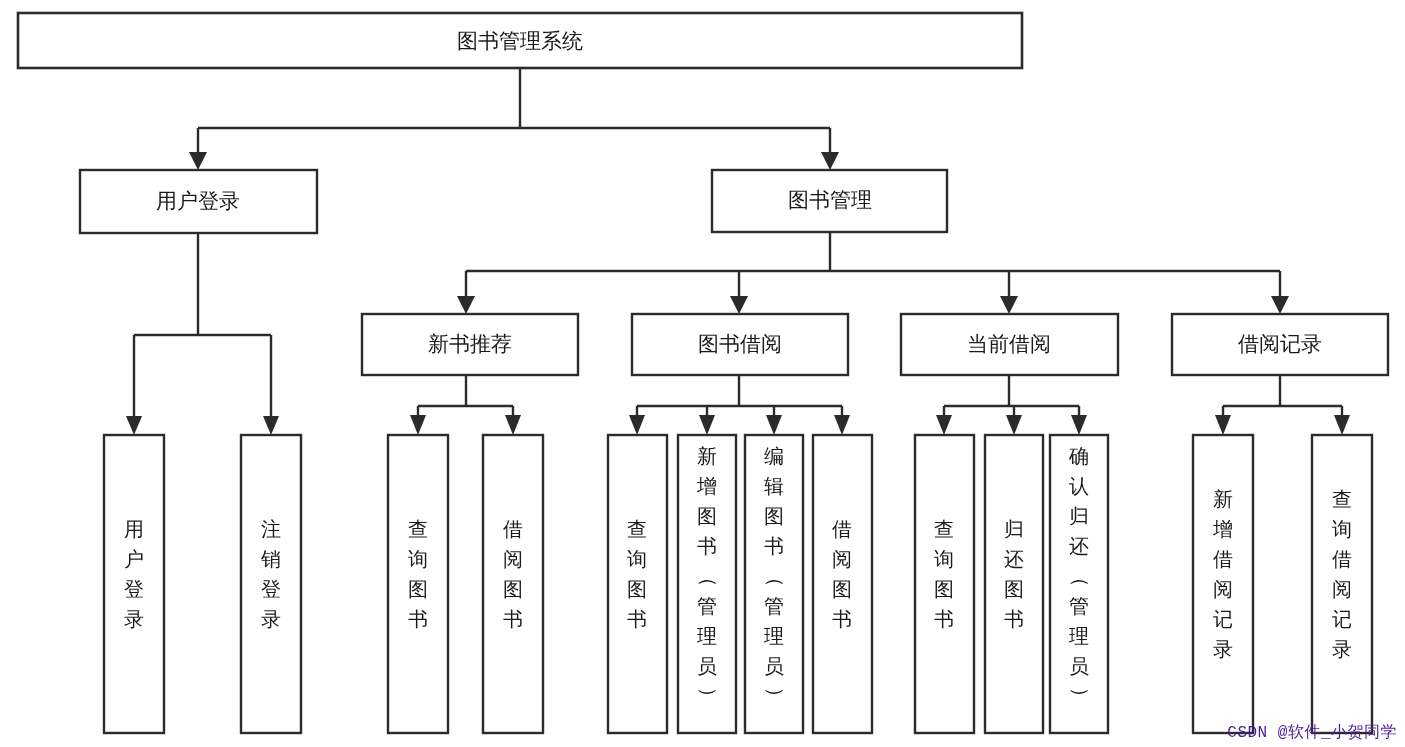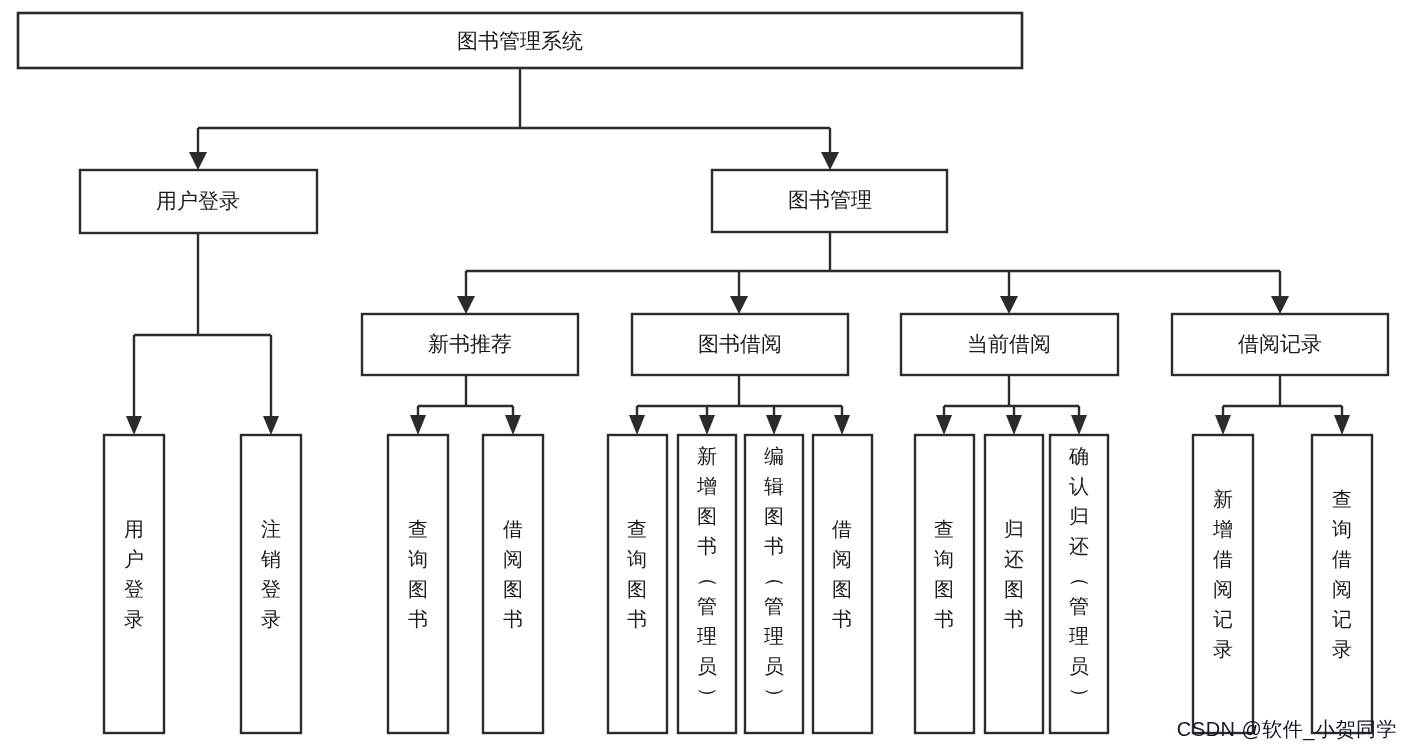--- a/index.html
+++ b/index.html
@@ -61,23 +61,23 @@
     fill: #1a1a1a;
     font-family: "DejaVu Sans", "Liberation Sans", sans-serif;
     font-size: 20px;
     text-anchor: middle;
     dominant-baseline: middle;
   }
   .watermark {
     position: absolute;
     right: 8px;
     bottom: 4px;
-    font-family: Liberation Sans, sans-serif;
-    font-size: 20px;
-    color: #0f172a;
+    font-family: Liberation Mono, monospace;
+    font-size: 16px;
+    color: #4c1d95;
     white-space: nowrap;
     letter-spacing: 0.5px;
     pointer-events: none;
   }
 </style>
 </head>
 <body>
 
 <div id="diagram-root">
 

